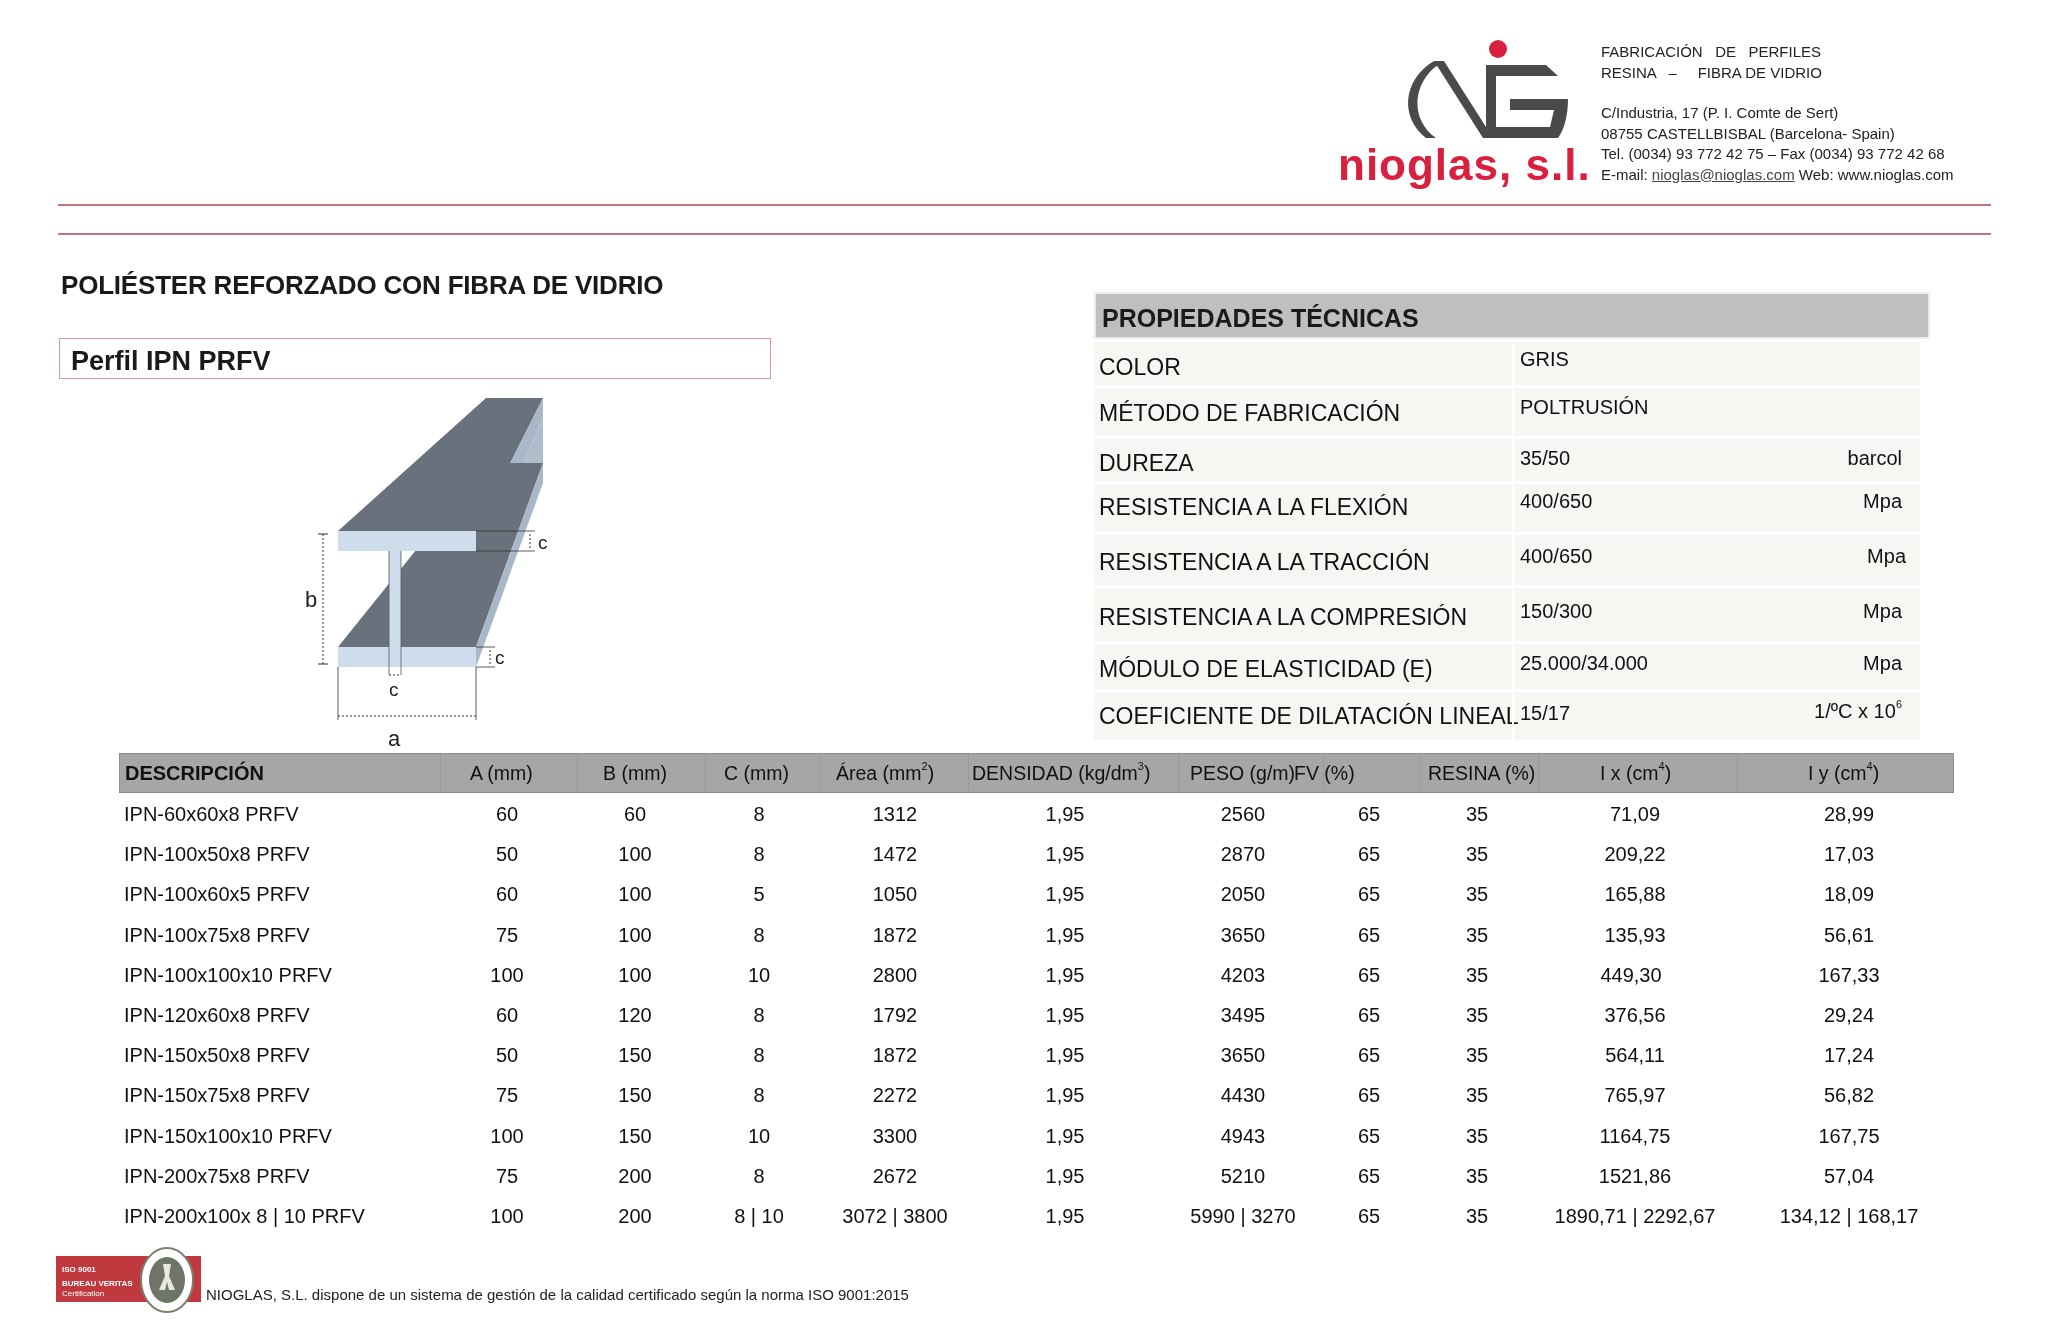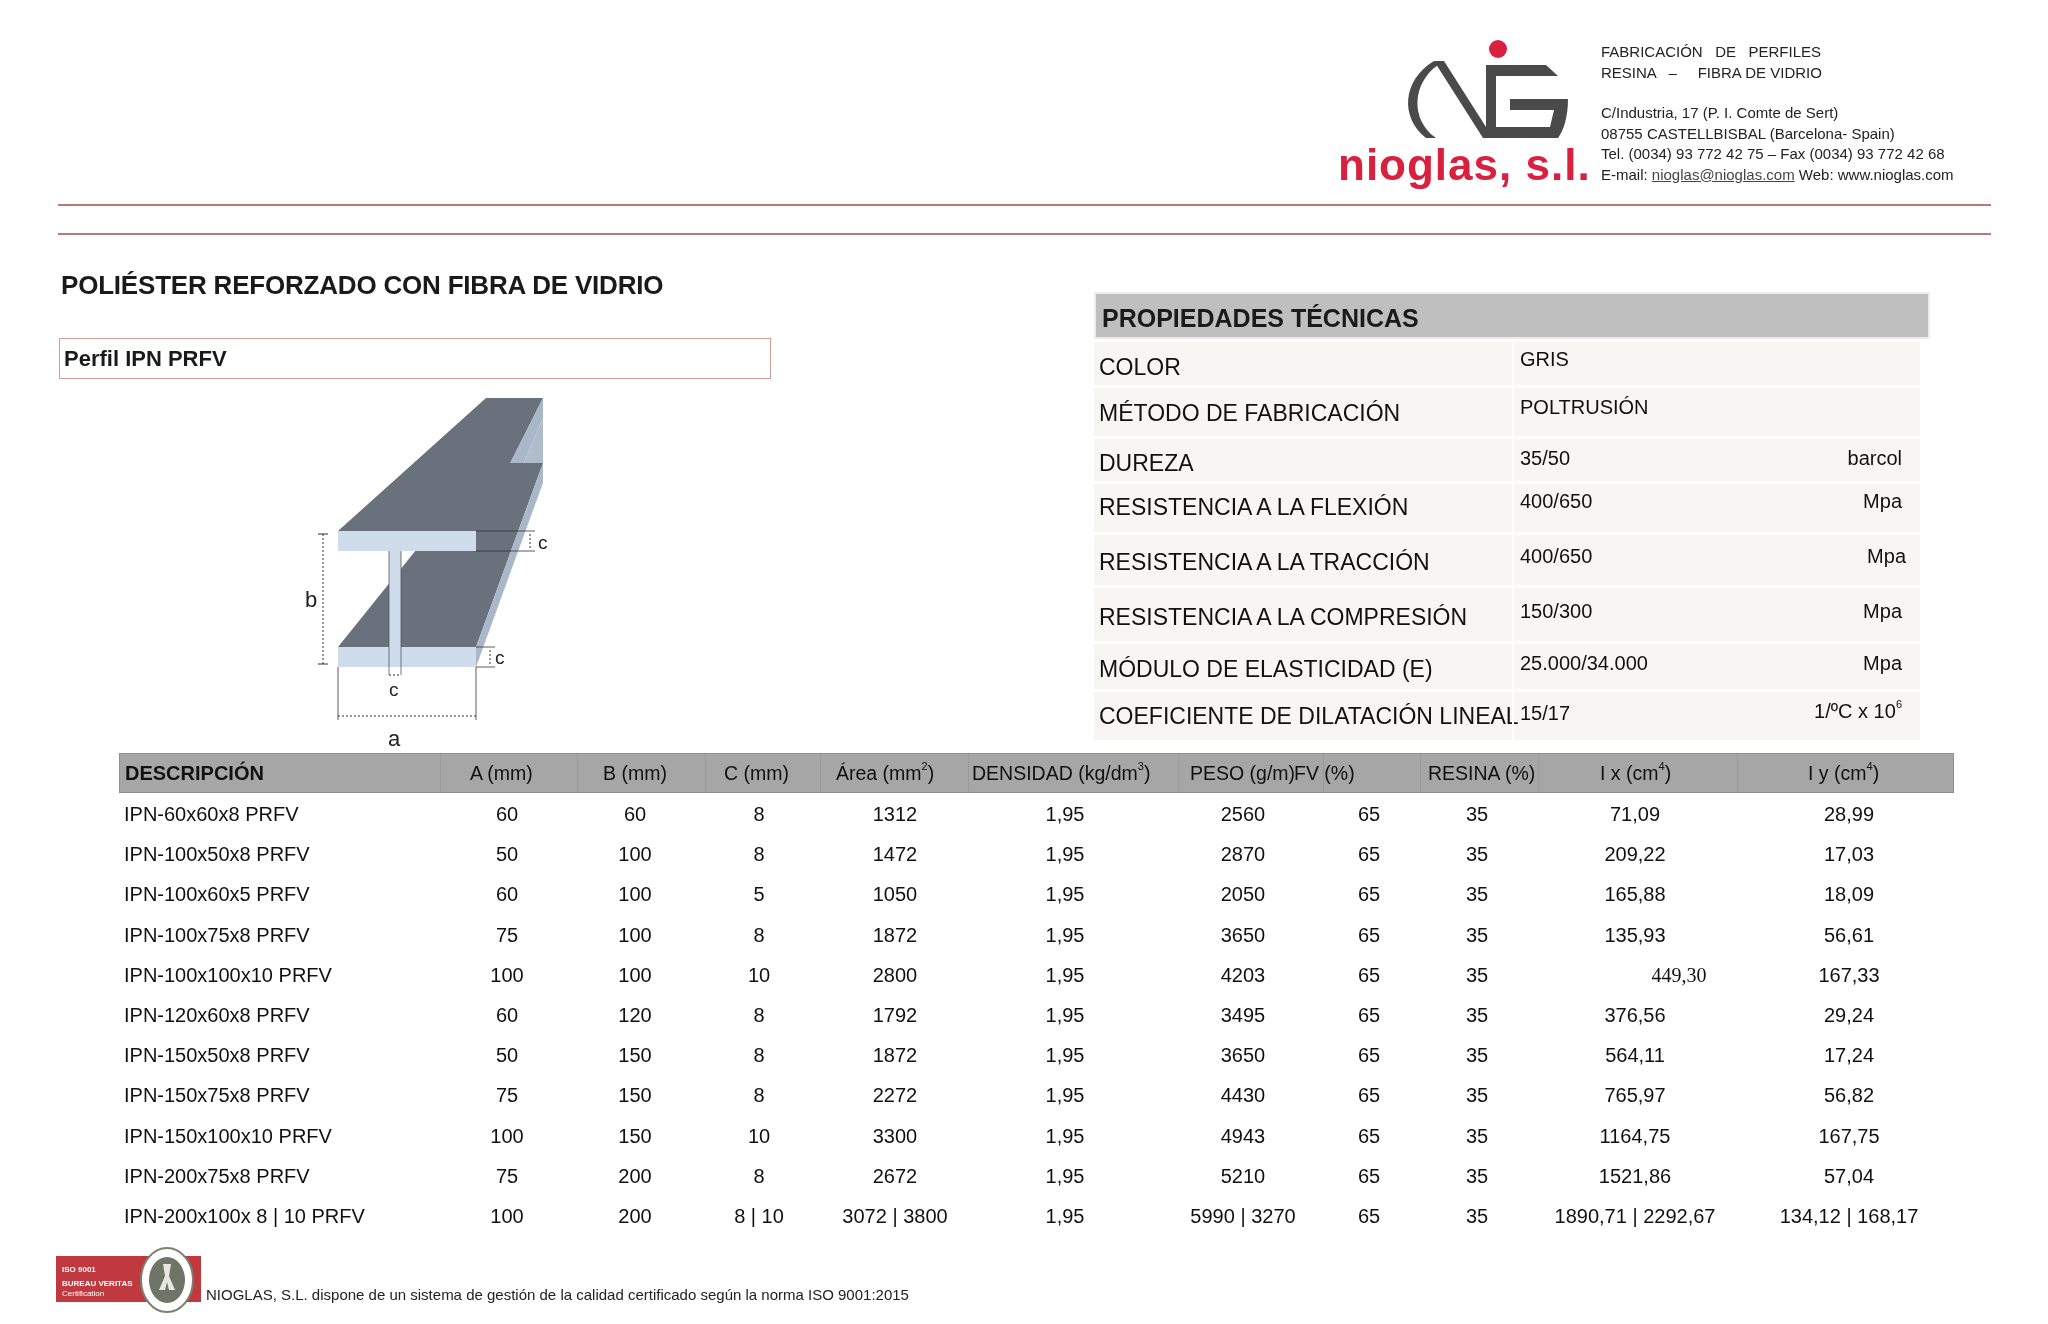--- a/index.html
+++ b/index.html
@@ -12,21 +12,21 @@
   .logo-text { left:1338px; top:140px; font-size:44px; font-weight:bold; color:#d9203f; letter-spacing:1px; white-space:nowrap; }
   .company-info { left:1601px; top:42px; font-size:15px; line-height:20.5px; color:#222; }
   .company-info div { white-space:pre; }
   .company-info .gap { height:20px; }
   .company-info .email-link { color:#444; text-decoration:underline; }
   .rule { left:58px; width:1933px; height:2px; background:#b9797c; }
 
   
   .doc-title { left:61px; top:270px; font-size:26px; font-weight:bold; letter-spacing:-0.2px; }
   .profile-box { left:59px; top:338px; width:712px; height:41px; border:1.5px solid #d49a9c; box-sizing:border-box; }
-  .profile-label { position:absolute; left:4px; top:7px; font-size:22px; font-weight:bold; }
+  .profile-label { position:absolute; left:11px; top:7px; font-size:27px; font-weight:bold; }
 
   
   .diagram { left:290px; top:385px; width:280px; height:365px; }
 
   
   .props { left:1094px; top:292px; width:836px; }
   .props-header { height:47px; background:#bfbfbf; border:2px solid #ececec; box-sizing:border-box;
                   font-size:25px; font-weight:bold; padding:10px 0 0 6px; }
   .prop-row { position:relative; background:#f7f6f2; margin-top:3px; width:826px; box-sizing:border-box; }
   .prop-label { position:absolute; left:5px; font-size:23px; color:#111; white-space:nowrap; }
@@ -261,21 +261,21 @@
       <div class="trow">
         <span class="td desc">IPN-100x100x10 PRFV</span>
         <span class="td" style="left: 388px;">100</span>
         <span class="td" style="left: 516px;">100</span>
         <span class="td" style="left: 640px;">10</span>
         <span class="td" style="left: 776px;">2800</span>
         <span class="td" style="left: 946px;">1,95</span>
         <span class="td" style="left: 1124px;">4203</span>
         <span class="td" style="left: 1250px;">65</span>
         <span class="td" style="left: 1358px;">35</span>
-        <span class="td" style="left: 1560px; font-family: Liberation Serif, serif;">449,30</span>
+        <span class="td" style="left: 1512px;">449,30</span>
         <span class="td" style="left: 1730px;">167,33</span>
       </div>
       <div class="trow">
         <span class="td desc">IPN-120x60x8 PRFV</span>
         <span class="td" style="left: 388px;">60</span>
         <span class="td" style="left: 516px;">120</span>
         <span class="td" style="left: 640px;">8</span>
         <span class="td" style="left: 776px;">1792</span>
         <span class="td" style="left: 946px;">1,95</span>
         <span class="td" style="left: 1124px;">3495</span>

